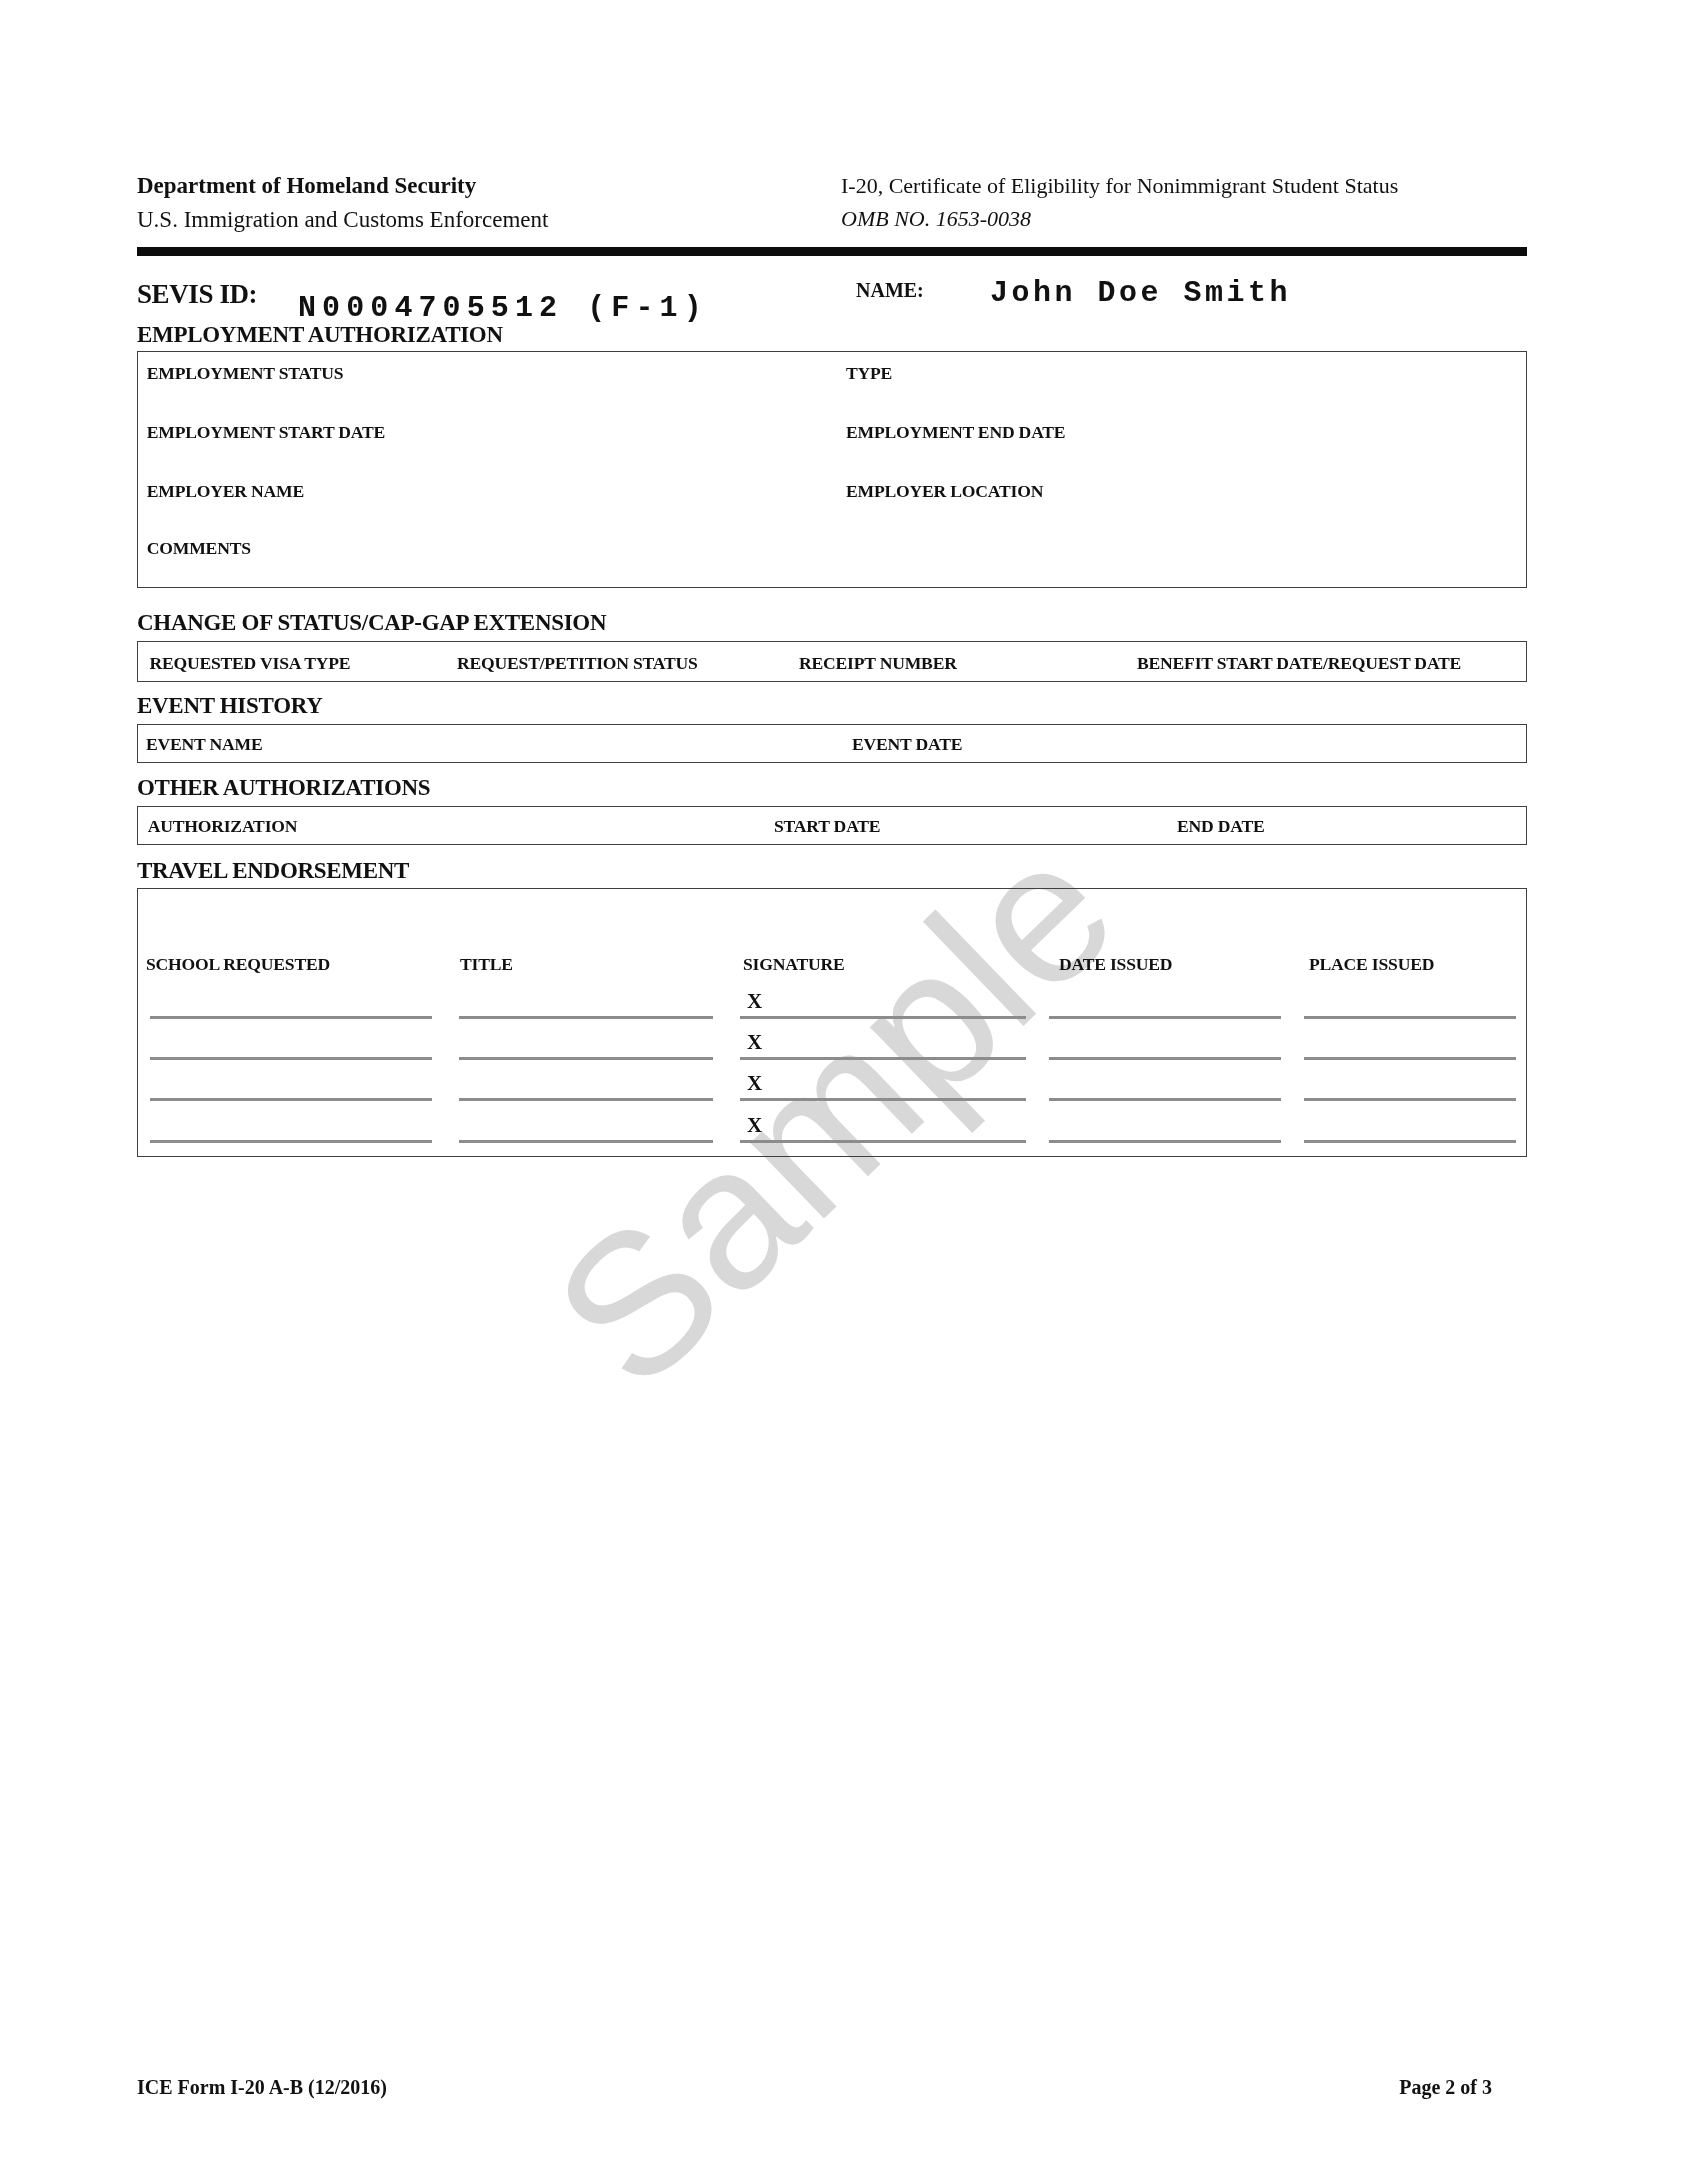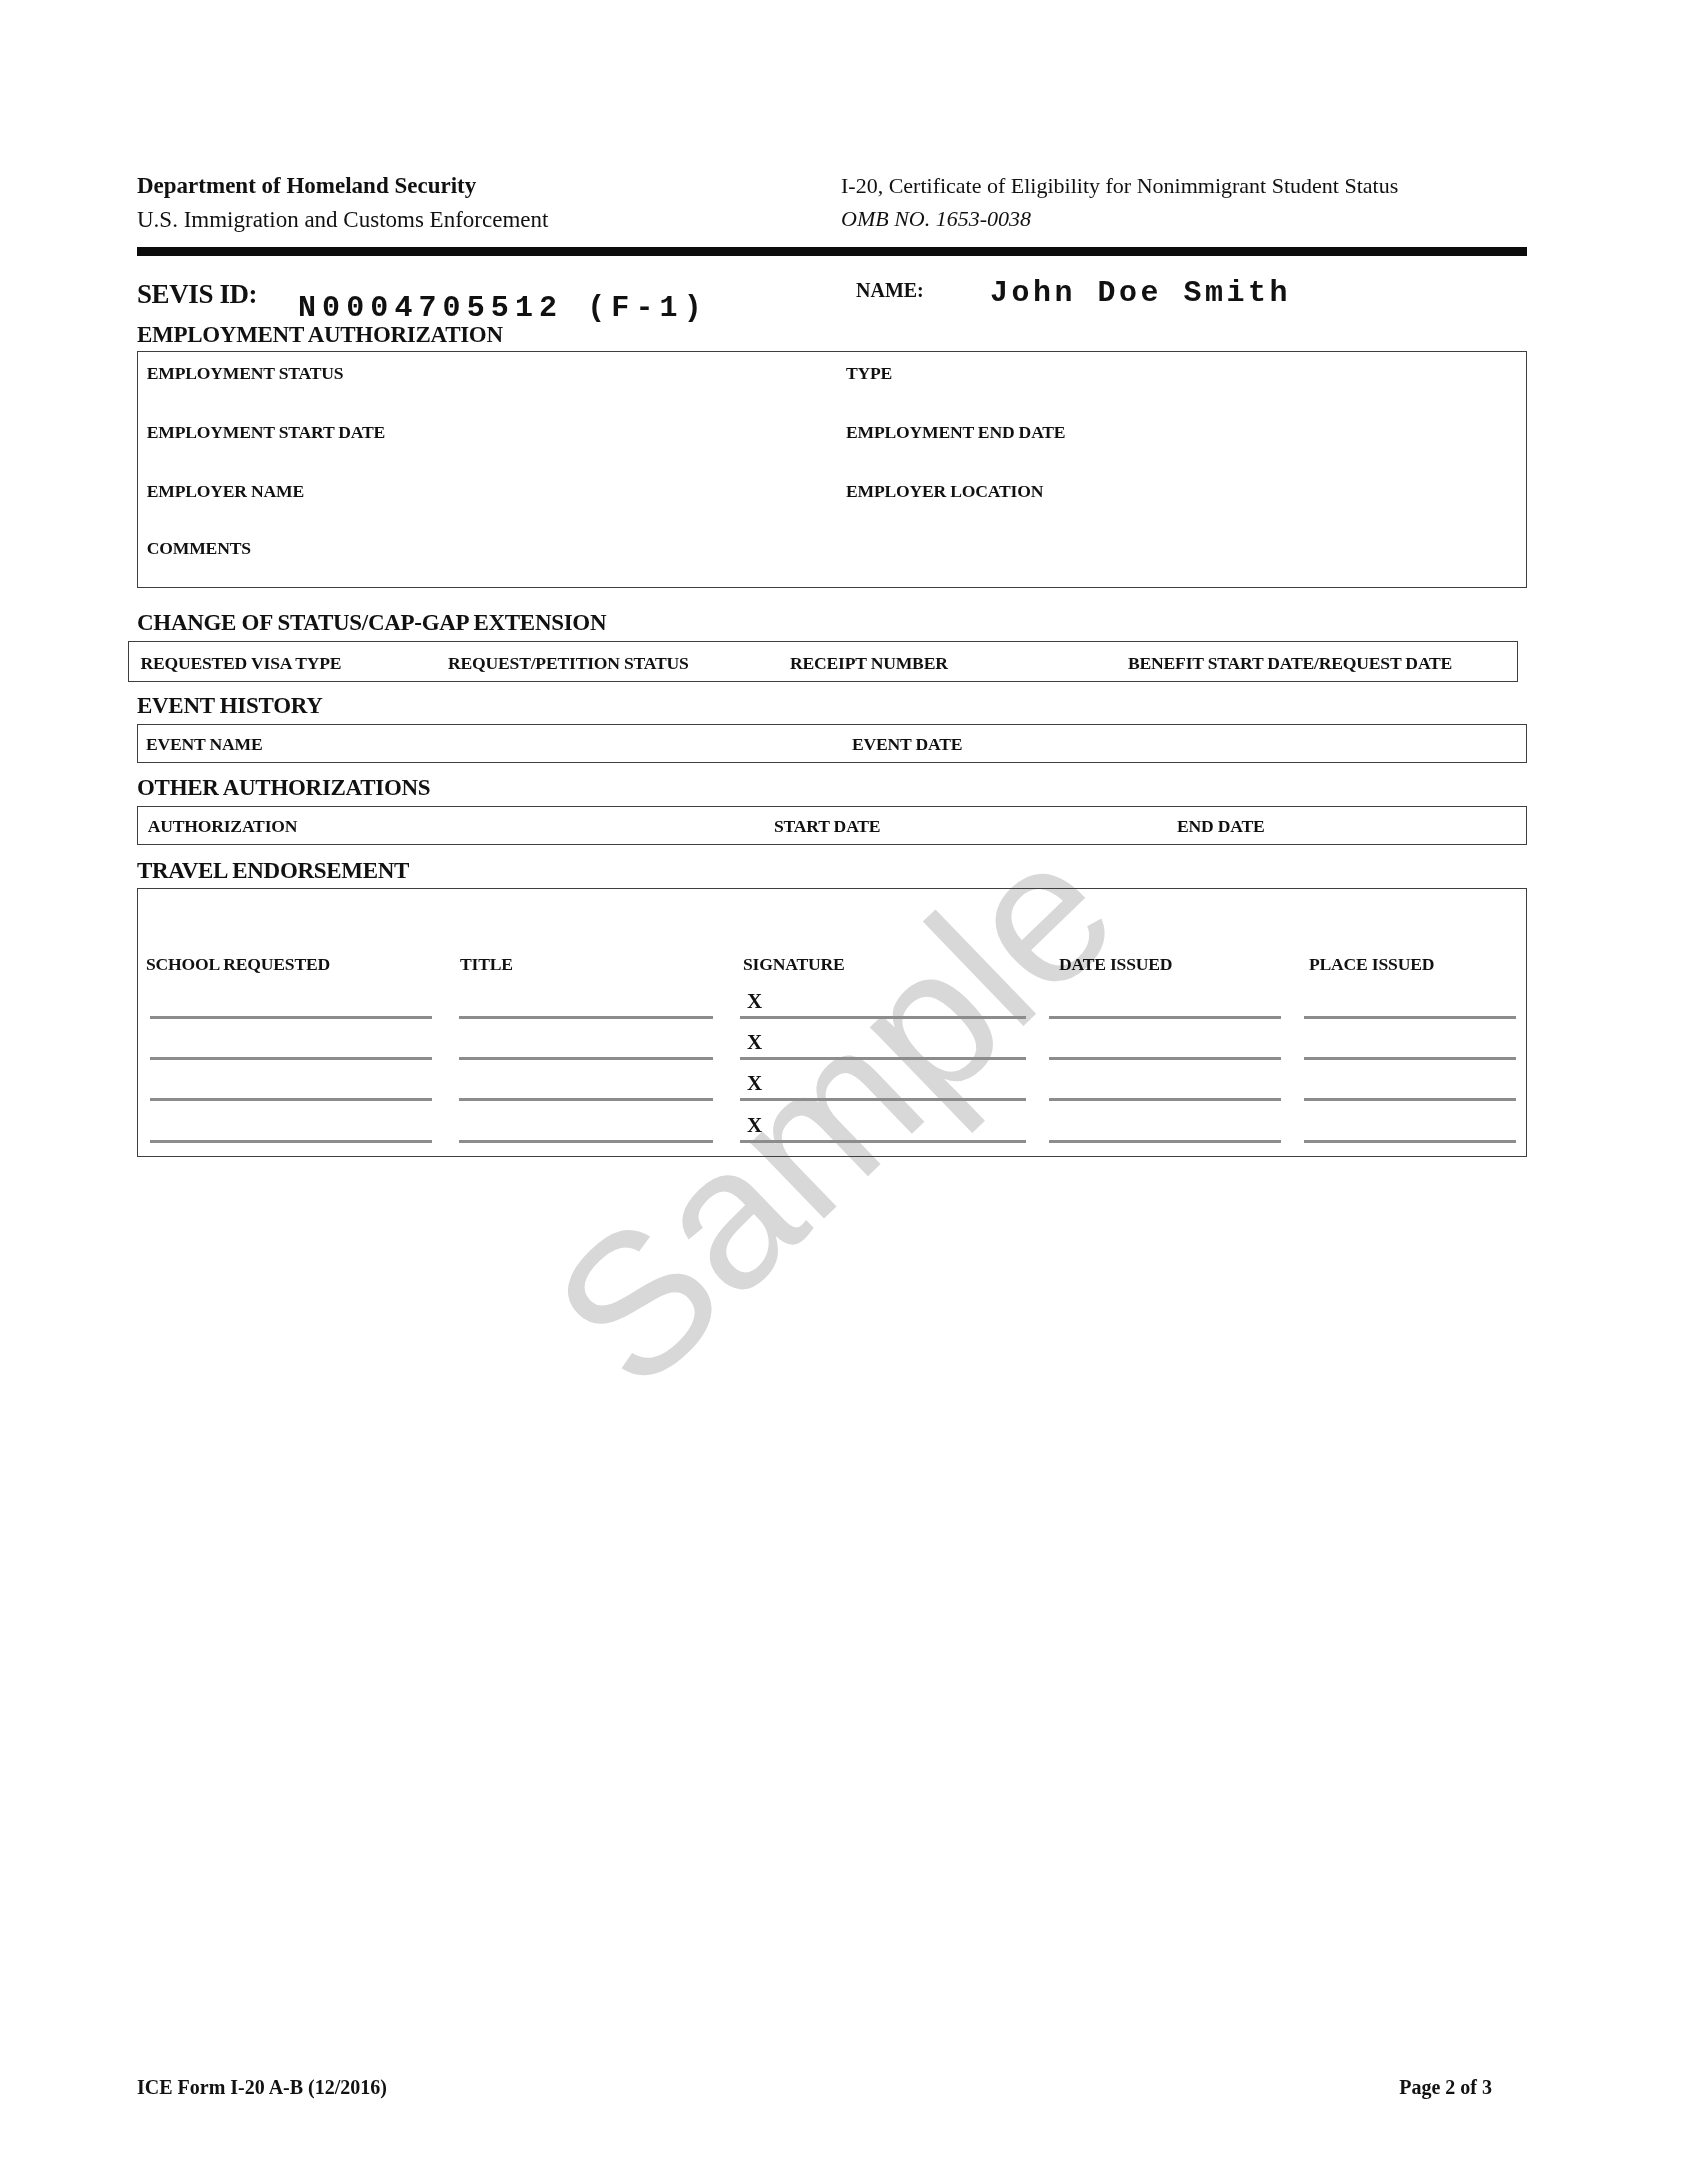--- a/index.html
+++ b/index.html
@@ -23,21 +23,21 @@
 
   .sect-title{font-size:23px;font-weight:bold;letter-spacing:-0.3px;white-space:nowrap;}
   .box{border:1.8px solid #3f3f3f;background:transparent;box-sizing:border-box;}
   .flabel{position:absolute;font-size:17.6px;font-weight:bold;letter-spacing:-0.2px;white-space:nowrap;}
 
   
   .t-emp{left:137px;top:298px;}
   .box-emp{left:137px;top:327px;width:1390px;height:237px;}
   
   .t-cos{left:137px;top:586px;}
-  .box-cos{left:128px;top:617px;width:1390px;height:41px;}
+  .box-cos{left:137px;top:617px;width:1390px;height:41px;}
   
   .t-evt{left:137px;top:669px;}
   .box-evt{left:137px;top:700px;width:1390px;height:39px;}
   
   .t-oth{left:137px;top:751px;}
   .box-oth{left:137px;top:782px;width:1390px;height:39px;}
   
   .t-trv{left:137px;top:834px;}
   .box-trv{left:137px;top:864px;width:1390px;height:269px;}
   .trv-note{position:absolute;left:7px;top:6.1px;width:1365px;font-size:18.4px;line-height:22px;letter-spacing:-0.1px;}

